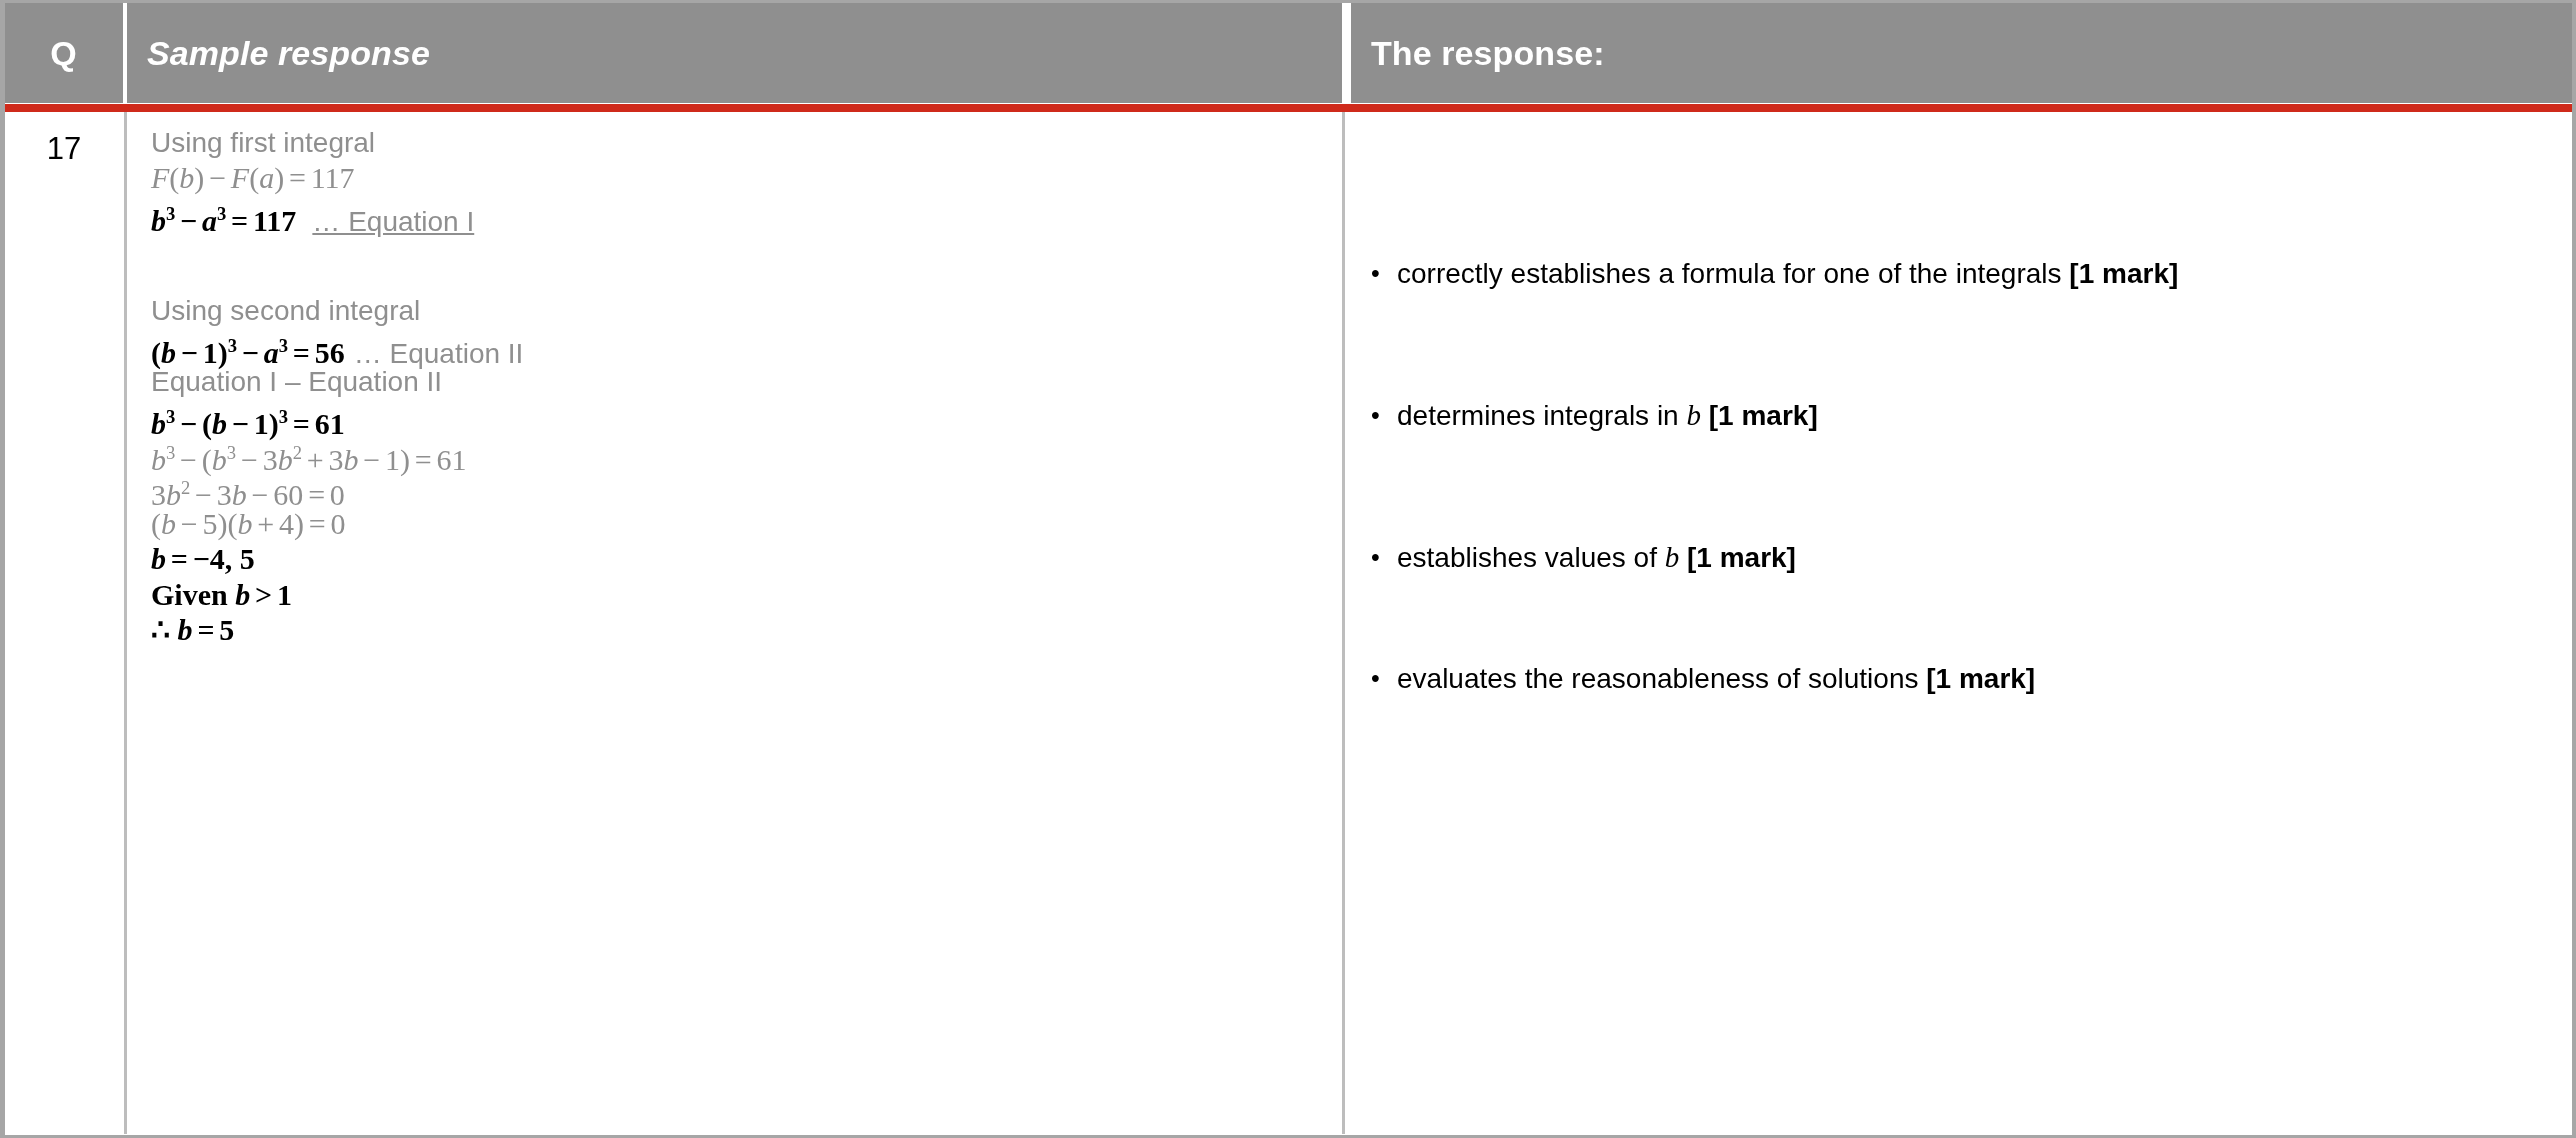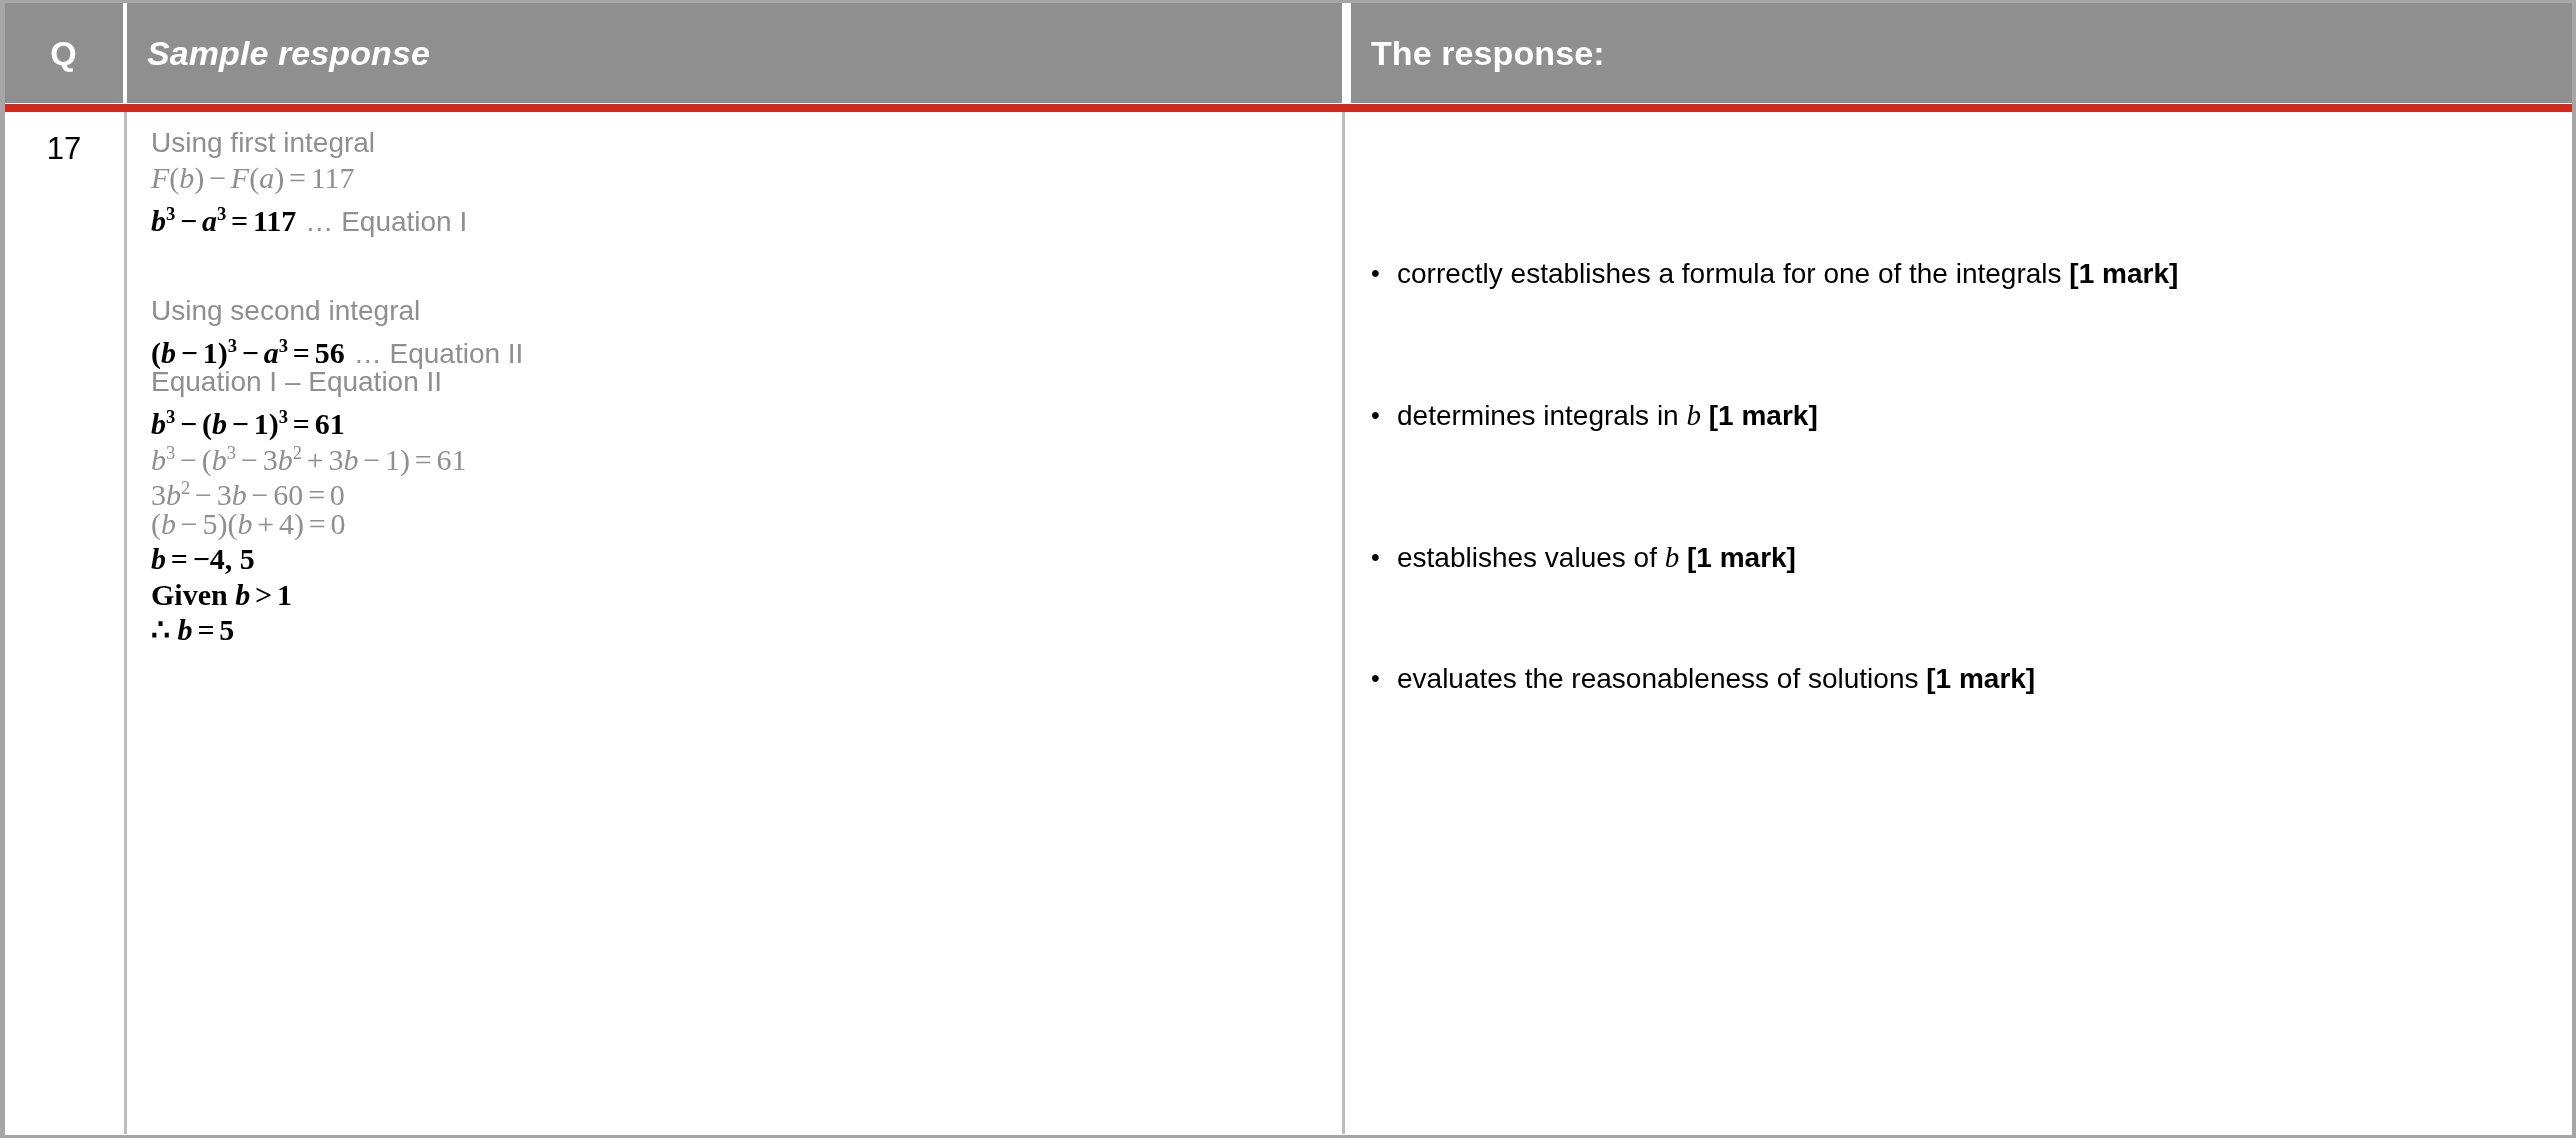--- a/index.html
+++ b/index.html
@@ -191,21 +191,21 @@
 
     <div class="work-line">
       <span class="txt dim">Using first integral</span>
     </div>
 
     <div class="work-line">
       <span class="mth dim"><span class="var">F</span><span class="num">(</span><span class="var">b</span><span class="num">)</span><span class="op">−</span><span class="var">F</span><span class="num">(</span><span class="var">a</span><span class="num">)</span><span class="op">=</span><span class="num">117</span></span>
     </div>
 
     <div class="work-line">
-      <span class="mth ink"><span class="var">b</span><span class="sup">3</span><span class="op">−</span><span class="var">a</span><span class="sup">3</span><span class="op">=</span><span class="num">117</span></span><span class="txt dim" style="margin-left:9px;">… Equation I</span>
+      <span class="mth ink"><span class="var">b</span><span class="sup">3</span><span class="op">−</span><span class="var">a</span><span class="sup">3</span><span class="op">=</span><span class="num">117</span></span><span class="txt dim" style="margin-left:16px;text-decoration:underline;">… Equation I</span>
     </div>
 
     <div class="work-line spacer"></div>
 
     <div class="work-line">
       <span class="txt dim">Using second integral</span>
     </div>
 
     <div class="work-line">
       <span class="mth ink"><span class="num">(</span><span class="var">b</span><span class="op">−</span><span class="num">1)</span><span class="sup">3</span><span class="op">−</span><span class="var">a</span><span class="sup">3</span><span class="op">=</span><span class="num">56</span></span><span class="txt dim" style="margin-left:9px;">… Equation II</span>

